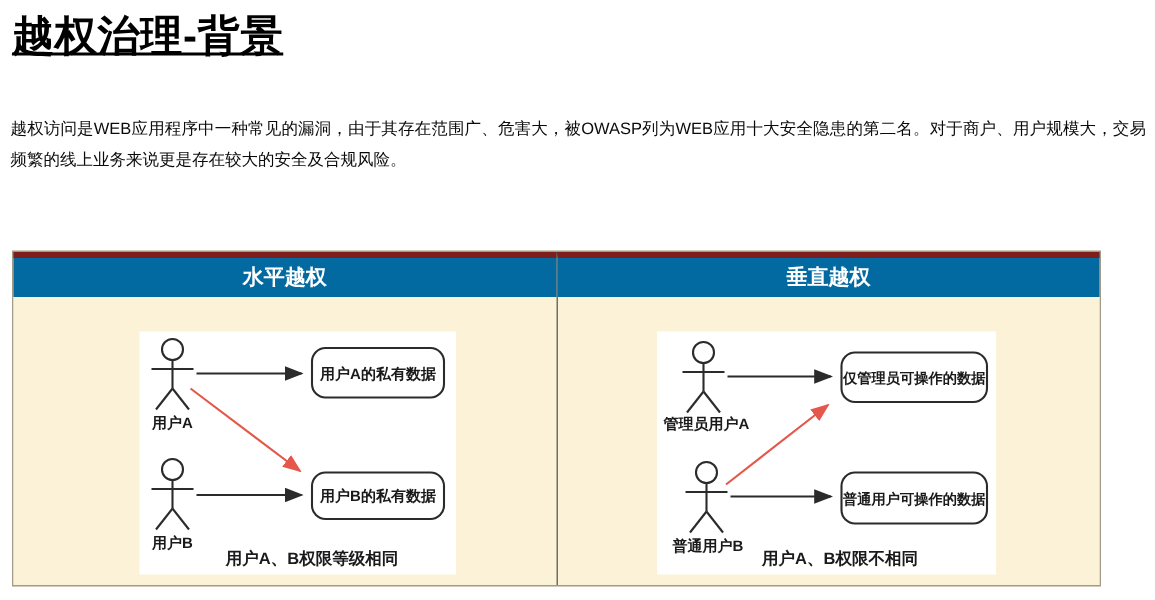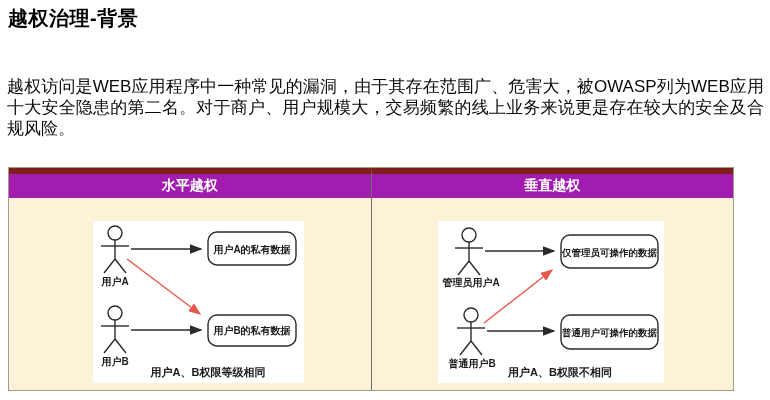--- a/index.html
+++ b/index.html
@@ -6,38 +6,38 @@
   html,body { width:770px; height:400px; }
   body {
     position:relative;
     background:#ffffff;
     font-family:"Liberation Sans","DejaVu Sans",sans-serif;
     overflow:hidden;
     color:#000;
   }
   .slide-title{
     position:absolute; left:8px; top:5px;
-    font-size:20px; font-weight:700; letter-spacing:0.5px; color:#000;
+    font-size:28px; font-weight:700; letter-spacing:0.5px; color:#000;text-decoration:underline;
   }
   .slide-desc{
     position:absolute; left:7px; top:76px; width:757px;
-    font-size:17px; line-height:21px; font-weight:500;
+    font-size:11px; line-height:21px; font-weight:500;
     color:#0a0a0a; text-align:justify;
   }
   .cmp-table{
     position:absolute; left:8px; top:167px; width:726px; height:224px;
     border:1px solid #a29b8a; display:flex; flex-direction:column;
     background:#FBF2D7;
   }
   .cmp-head{ display:flex; height:30px; flex:0 0 30px; }
   .hcell{
-    flex:1; background:#a21caf; color:#ffffff;
+    flex:1; background:#0369a1; color:#ffffff;
     font-size:14px; font-weight:700;
     display:flex; align-items:center; justify-content:center;
-    border-top:6px solid #7f1d1d;
+    border-top:4px solid #7f1d1d;
   }
   .hcell + .hcell{ border-left:1px solid #6f6f65;text-align:right; }
   .cmp-body{ display:flex; flex:1; }
   .bcell{ flex:1; background:#FBF2D7; position:relative; }
   .bcell + .bcell{ border-left:1px solid #6f6f65; }
   .panel{ position:absolute; top:23px; background:#ffffff; }
   .panel-left{ left:84px; width:211px; height:162px; }
   .panel-right{ left:66px; width:226px; height:162px; }
   svg{ display:block; }
   svg text{

